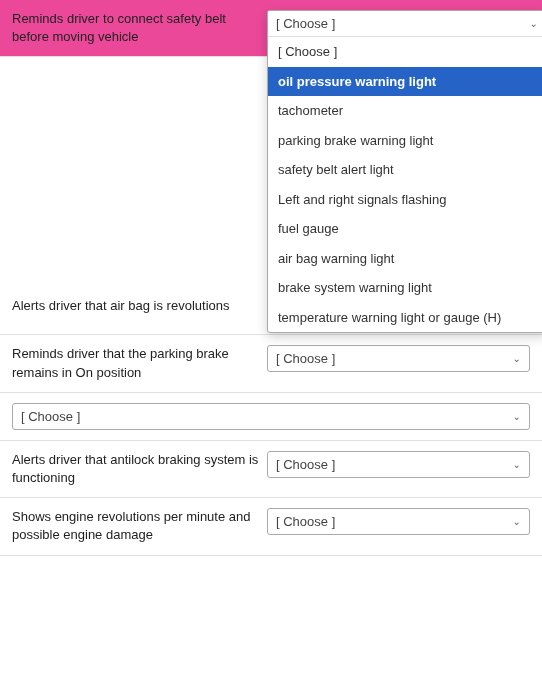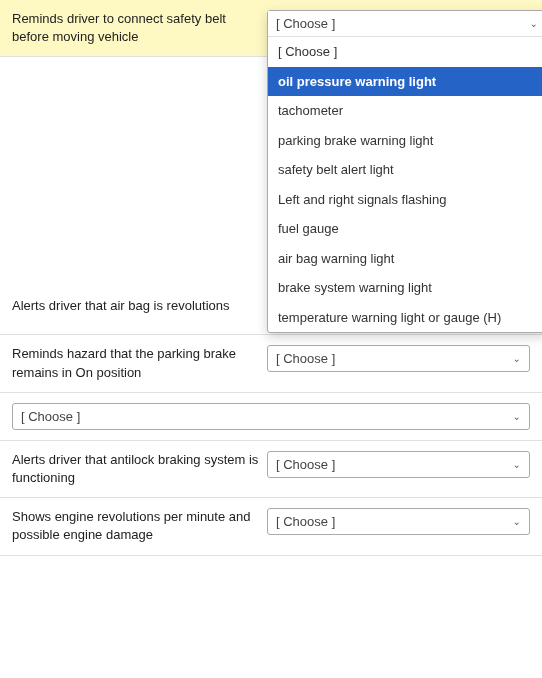--- a/index.html
+++ b/index.html
@@ -100,21 +100,21 @@
       line-height: 1.5;
     }
 
     .dropdown-option.selected {
       background: #2563c7;
       color: #fff;
       font-weight: bold;
     }
 
     .open-row {
-      background: #fef9c3;
+      background: #ec4899;
     }
   </style>
 </head>
 <body>
 
 <div class="container">
 
   <div class="row open-row">
     <div class="row-label">Reminds driver to connect safety belt before moving vehicle</div>
     <div class="row-control">
@@ -145,21 +145,21 @@
     <div class="row-label">Alerts driver that air bag is revolutions</div>
     <div class="row-control">
       <div class="select-box">
         <span>[ Choose ]</span>
         <span class="chevron">⌄</span>
       </div>
     </div>
   </div>
 
   <div class="row">
-    <div class="row-label">Reminds hazard that the parking brake remains in On position</div>
+    <div class="row-label">Reminds driver that the parking brake remains in On position</div>
     <div class="row-control">
       <div class="select-box">
         <span>[ Choose ]</span>
         <span class="chevron">⌄</span>
       </div>
     </div>
   </div>
 
   <div class="row">
     <div class="row-control">

